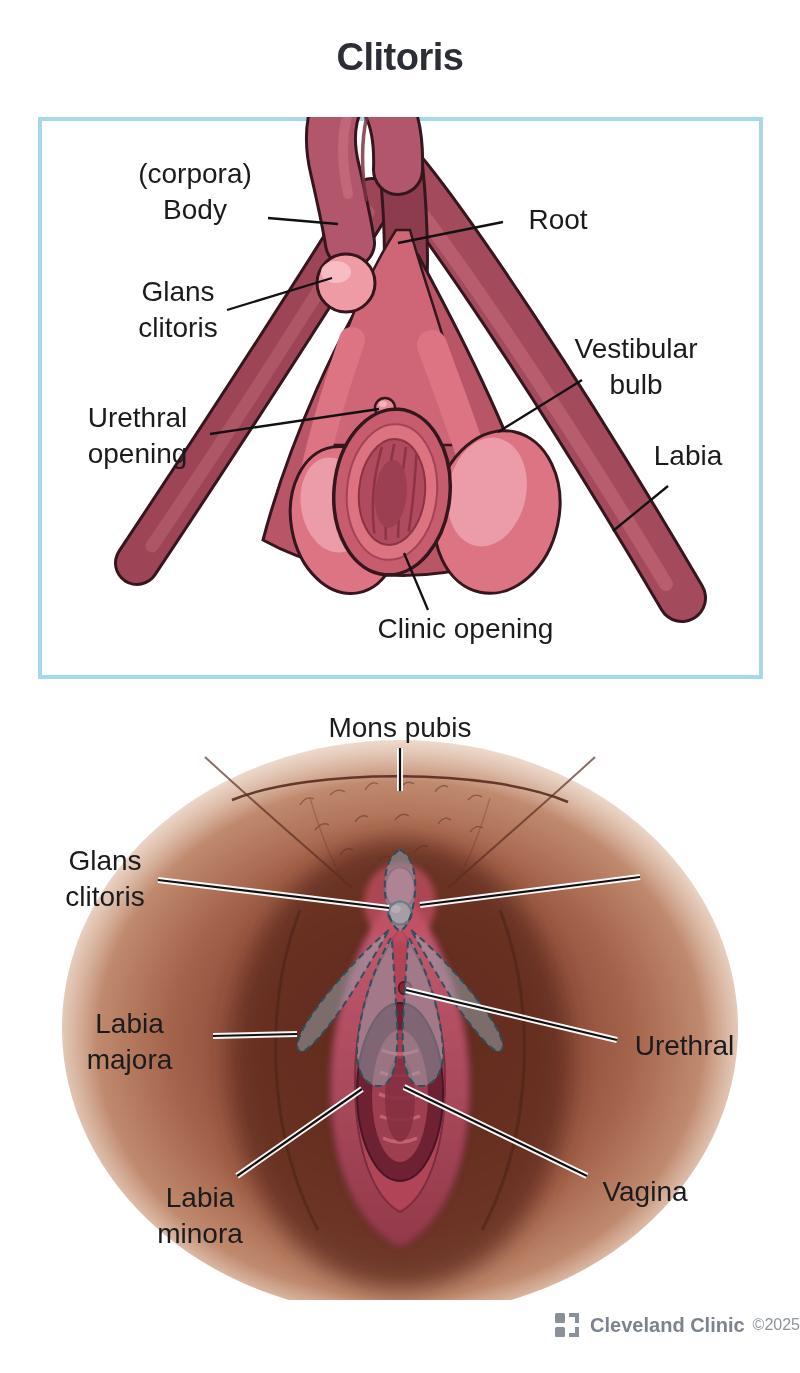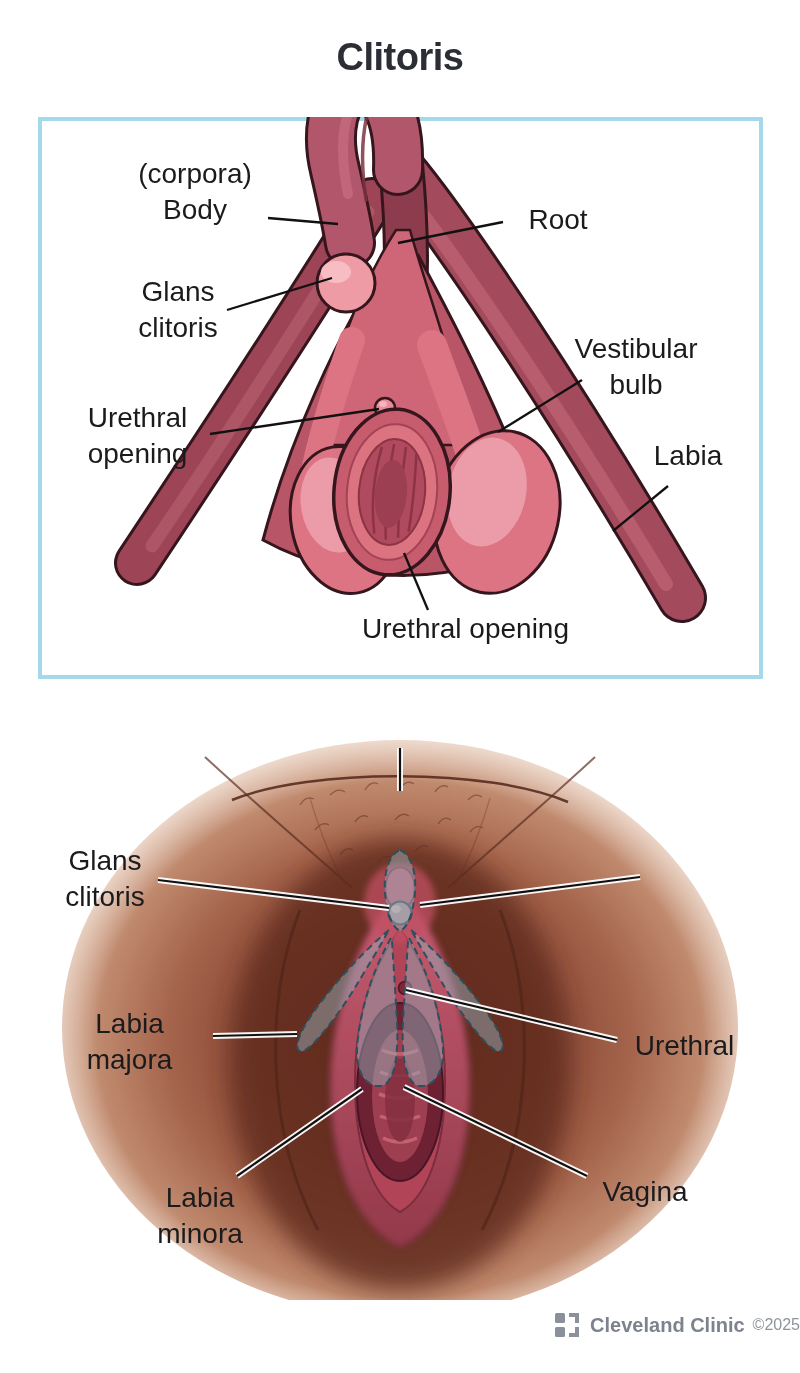--- a/index.html
+++ b/index.html
@@ -113,21 +113,21 @@
     <span class="ln">bulb</span>
   </div>
   <div class="label" style="left:70px;top:400px;width:135px;">
     <span class="ln">Urethral</span>
     <span class="ln">opening</span>
   </div>
   <div class="label" style="left:648px;top:438px;width:80px;">
     <span class="ln">Labia</span>
   </div>
   <div class="label" style="left:348px;top:611px;width:235px;">
-    <span class="ln">Urethral opening</span>
+    <span class="ln">Clinic opening</span>
   </div>
 
   <svg class="art" style="left:60px;top:735px;width:680px;height:565px" viewBox="60 735 680 565">
     <defs>
       <radialGradient id="skinG" cx="0.5" cy="0.52" r="0.56">
         <stop offset="0" stop-color="#6f3629"></stop>
         <stop offset="0.35" stop-color="#854534"></stop>
         <stop offset="0.6" stop-color="#a3624a"></stop>
         <stop offset="0.8" stop-color="#c08a6e"></stop>
         <stop offset="0.93" stop-color="#e3c3ae" stop-opacity="0.6"></stop>
@@ -224,20 +224,23 @@
         <line x1="158" y1="880" x2="389" y2="908"></line>
         <line x1="640" y1="877" x2="420" y2="905"></line>
         <line x1="213" y1="1036" x2="297" y2="1034"></line>
         <line x1="406" y1="990" x2="617" y2="1040"></line>
         <line x1="362" y1="1089" x2="237" y2="1176"></line>
         <line x1="404" y1="1087" x2="587" y2="1176"></line>
       </g>
     </g>
   </svg>
 
+  <div class="label" style="left:300px;top:710px;width:200px;">
+    <span class="ln">Mons pubis</span>
+  </div>
   <div class="label" style="left:40px;top:843px;width:130px;">
     <span class="ln">Glans</span>
     <span class="ln">clitoris</span>
   </div>
   <div class="label" style="left:62px;top:1006px;width:135px;">
     <span class="ln">Labia</span>
     <span class="ln">majora</span>
   </div>
   <div class="label" style="left:622px;top:1028px;width:125px;">
     <span class="ln">Urethral</span>

